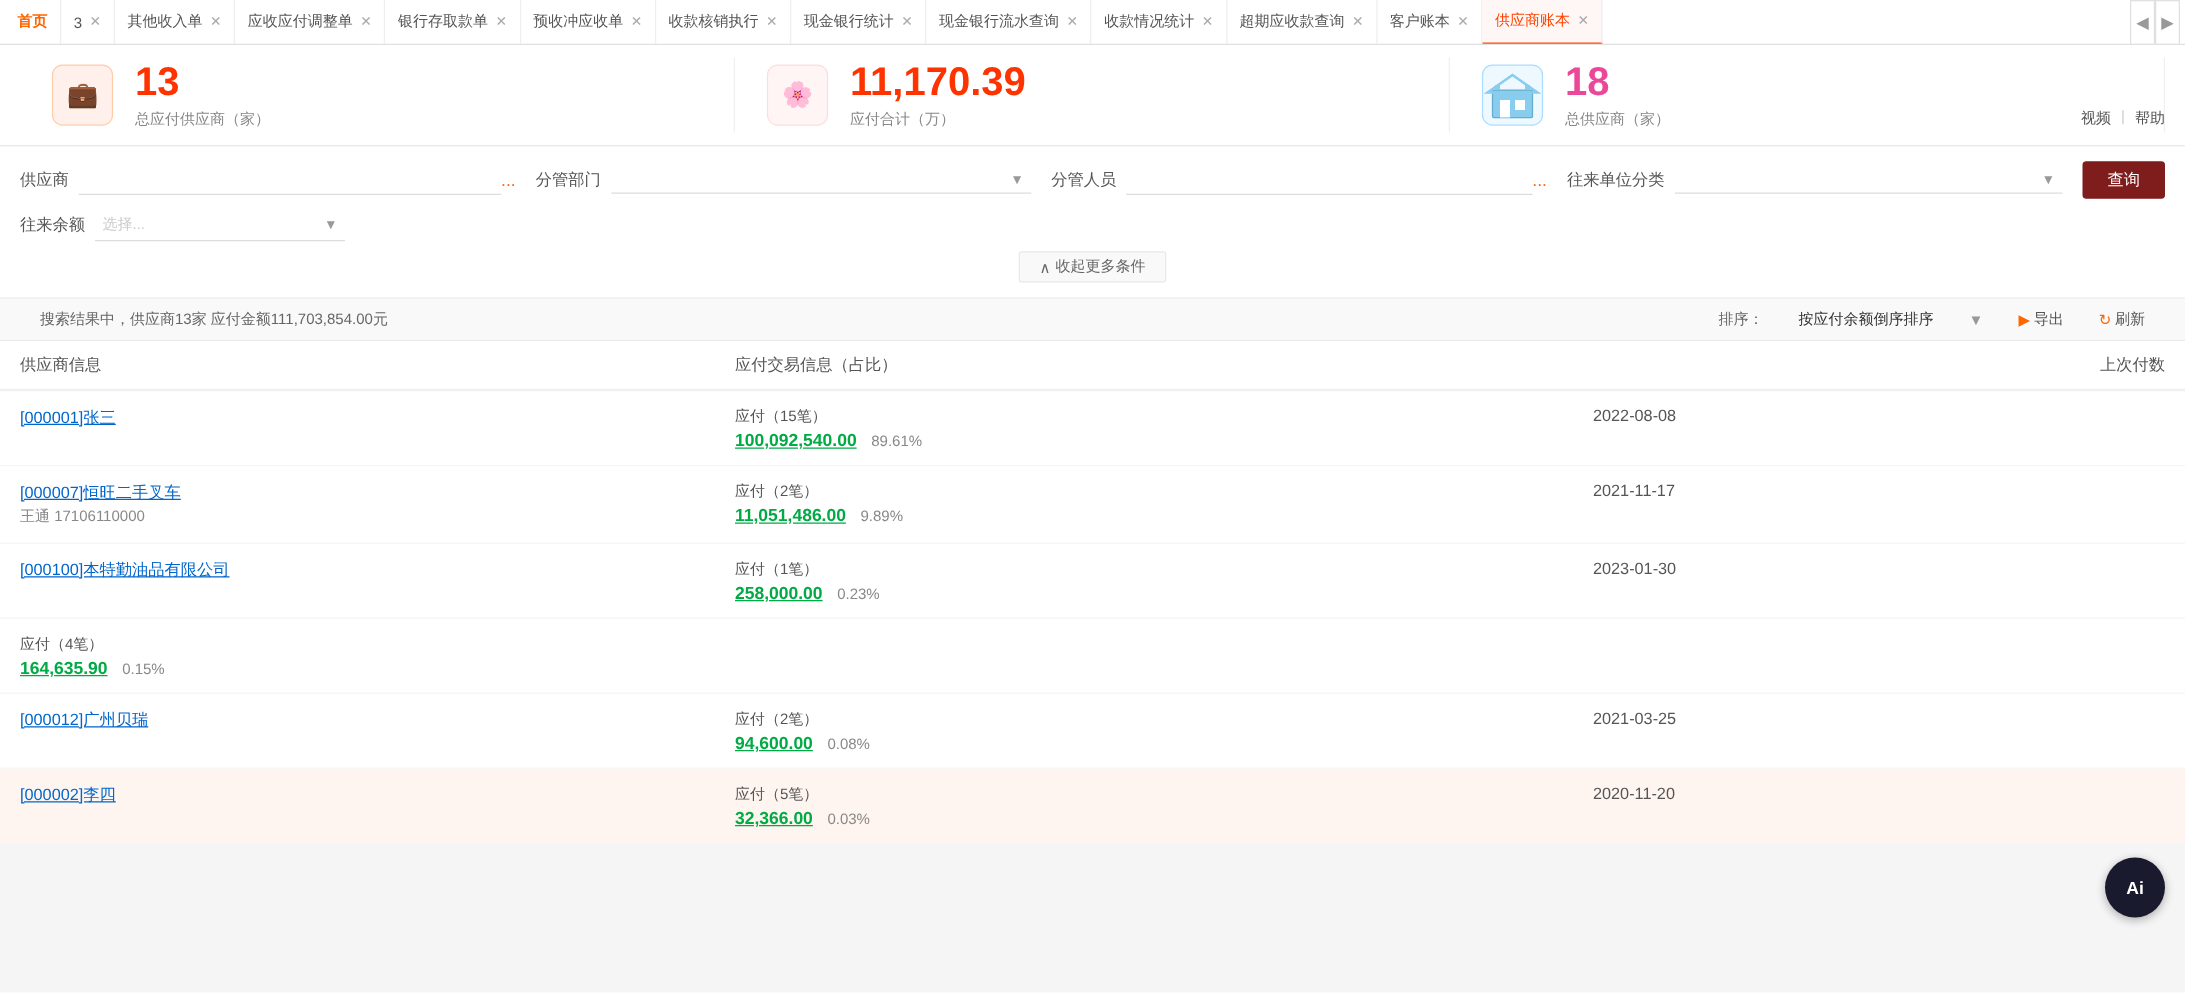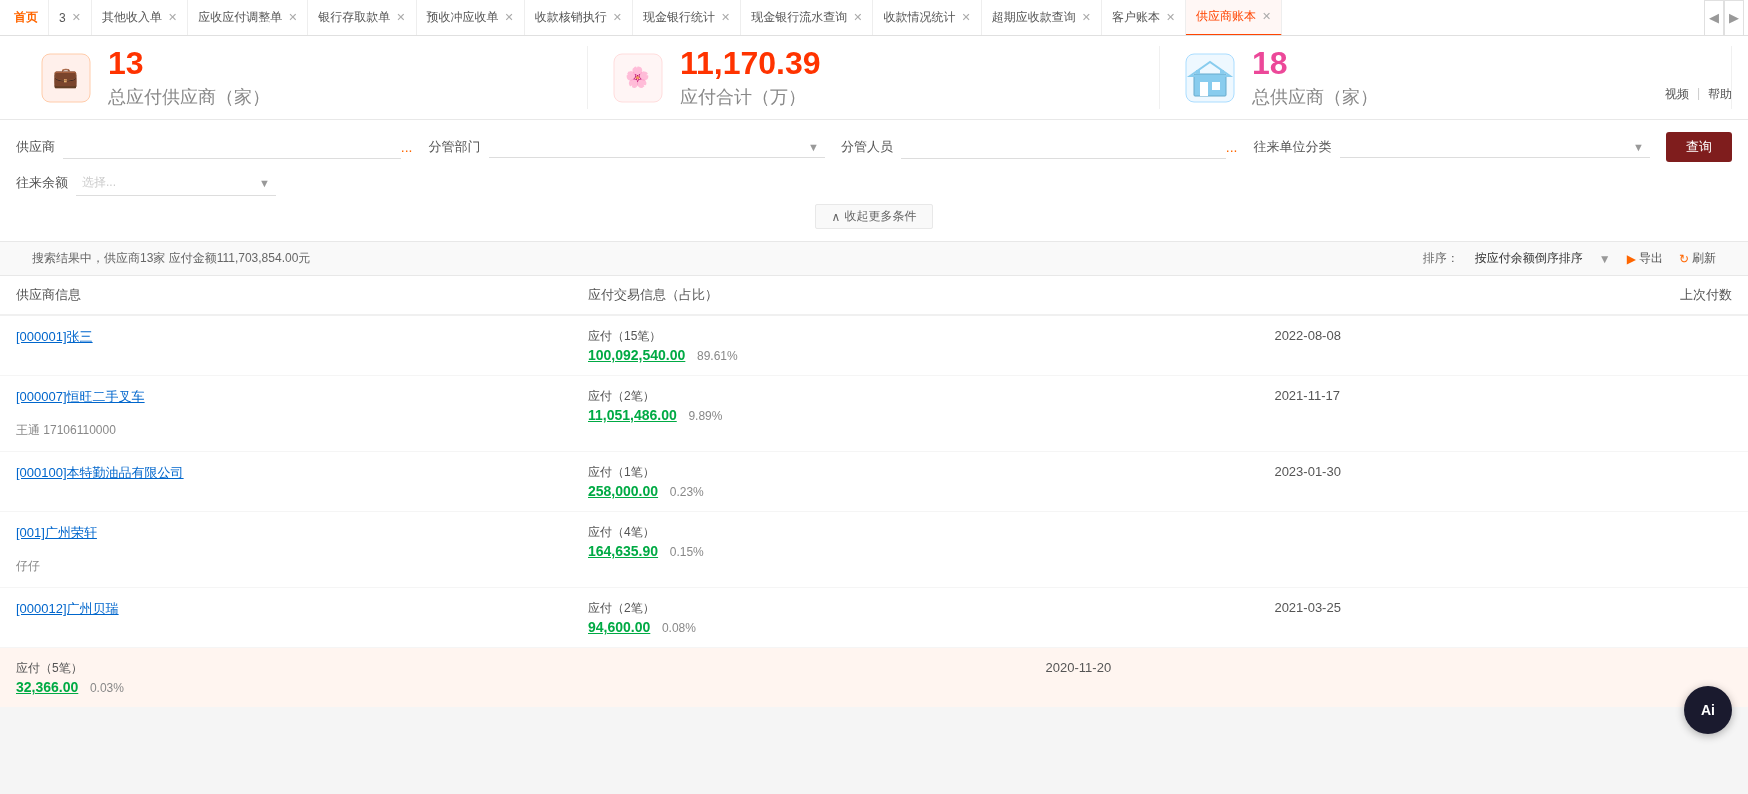--- a/index.html
+++ b/index.html
@@ -56,21 +56,21 @@
       margin-right: 12px;
       flex-shrink: 0;
       display: flex;
       align-items: center;
       justify-content: center;
     }
     .stat-icon svg { width: 56px; height: 56px; }
     .stat-content {}
     .stat-number { font-size: 32px; font-weight: bold; color: #ff3300; line-height: 1.1; }
     .stat-number.black { color: #ec4899; }
-    .stat-label { font-size: 18px; color: #888; margin-top: 4px; }
+    .stat-label { font-size: 12px; color: #888; margin-top: 4px; }
     .stats-actions {
       position: absolute;
       right: 16px;
       top: 10px;
       font-size: 12px;
       color: #666;
       display: flex;
       gap: 8px;
     }
     .stats-actions span { cursor: pointer; color: #555; margin-top: 40px; }
@@ -164,21 +164,21 @@
       padding: 8px 32px;
       background: #f9f9f9;
       border-bottom: 1px solid #e8e8e8;
       font-size: 12px;
       color: #666;
     }
     .result-bar-left {}
     .result-bar-right {
       display: flex;
       align-items: center;
-      gap: 16px;
+      gap: 28px;
       color: #555;
     }
     .sort-label { color: #666; }
     .sort-value { color: #333; cursor: pointer; }
     .action-btn {
       display: flex;
       align-items: center;
       gap: 3px;
       cursor: pointer;
       color: #555;
@@ -219,21 +219,21 @@
 
     .supplier-link {
       color: #0066cc;
       text-decoration: underline;
       cursor: pointer;
       font-size: 13px;
     }
     .supplier-contact {
       font-size: 12px;
       color: #888;
-      margin-top: 16px;
+      margin-top: 2px;
     }
 
     .trans-label { font-size: 12px; color: #555; margin-bottom: 2px; }
     .trans-amount { color: #00aa44; font-size: 14px; font-weight: bold; text-decoration: underline; cursor: pointer; display: inline-block; margin-right: 8px; }
     .trans-percent { color: #888; font-size: 12px; }
 
     .ellipsis-btn {
       color: #ff6600;
       font-size: 14px;
       cursor: pointer;
@@ -466,24 +466,20 @@
     </div>
     <div class="col-transaction-data">
       <div class="trans-label">应付（1笔）</div>
       <span class="trans-amount">258,000.00</span>
       <span class="trans-percent">0.23%</span>
     </div>
     <div class="col-lastpay-data">2023-01-30</div>
   </div>
 
   <div class="table-row">
-    <div class="col-supplier-data">
-      <div class="supplier-link">[001]广州荣轩</div>
-      <div class="supplier-contact">仔仔</div>
-    </div>
     <div class="col-transaction-data">
       <div class="trans-label">应付（4笔）</div>
       <span class="trans-amount">164,635.90</span>
       <span class="trans-percent">0.15%</span>
     </div>
     <div class="col-lastpay-data"></div>
   </div>
 
   <div class="table-row">
     <div class="col-supplier-data">
@@ -491,20 +487,23 @@
     </div>
     <div class="col-transaction-data">
       <div class="trans-label">应付（2笔）</div>
       <span class="trans-amount">94,600.00</span>
       <span class="trans-percent">0.08%</span>
     </div>
     <div class="col-lastpay-data">2021-03-25</div>
   </div>
 
   <div class="table-row highlighted">
+    <div class="col-supplier-data">
+      <div class="supplier-link">[000002]李四</div>
+    </div>
     <div class="col-transaction-data">
       <div class="trans-label">应付（5笔）</div>
       <span class="trans-amount">32,366.00</span>
       <span class="trans-percent">0.03%</span>
     </div>
     <div class="col-lastpay-data">2020-11-20</div>
   </div>
 
 </div>
 

